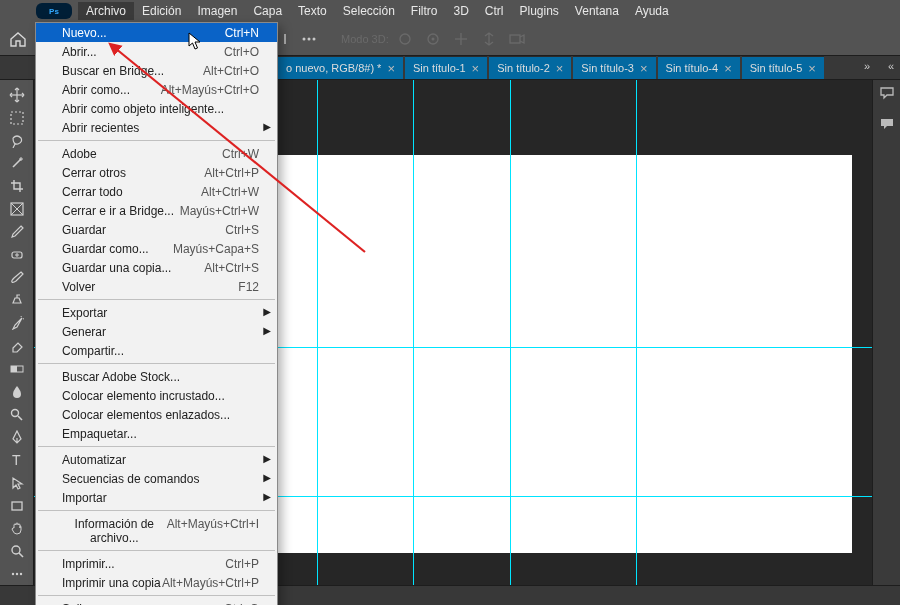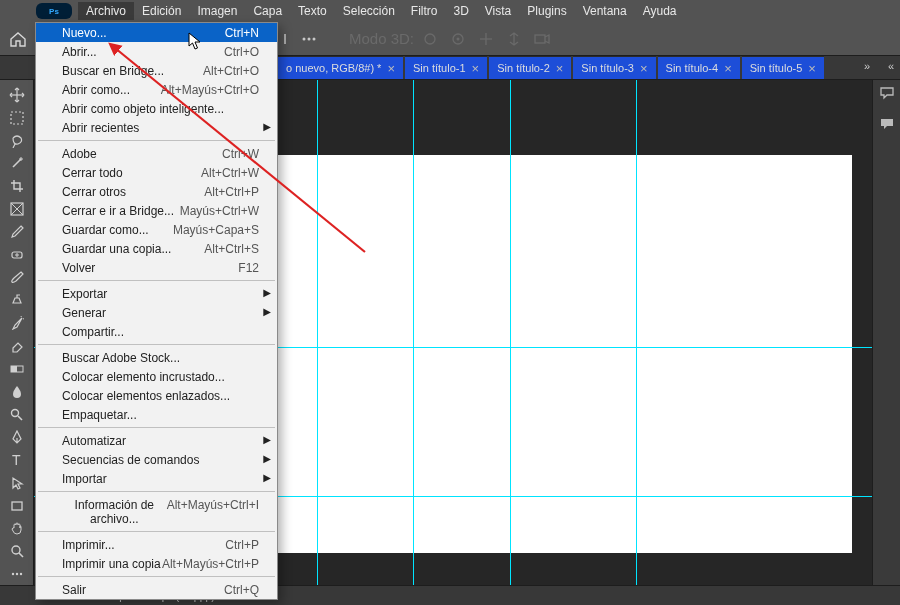--- a/index.html
+++ b/index.html
@@ -10,25 +10,25 @@
   .menubar .logo { width: 36px; height: 16px; background: #001e36; color: #31a8ff; font-size: 8px; font-weight: bold; border-radius: 6px; display: flex; align-items: center; justify-content: center; margin-right: 6px; margin-left: 32px; }
   .menubar .menu-item { padding: 2px 8px; cursor: pointer; color: #e8e8e8; }
   .menubar .menu-item.active { background: #3a3a3a; }
 
   
   .options-bar { height: 34px; background: #535353; border-bottom: 1px solid #1d1d1d; display: flex; align-items: center; padding: 0 6px; gap: 4px; }
   .options-bar .home-icon svg { display: block; }
   .options-bar .divider { width: 1px; height: 20px; background: #3c3c3c; margin: 0 4px; }
   .options-bar .opt-btn { width: 24px; height: 24px; display: flex; align-items: center; justify-content: center; border-radius: 2px; }
   .options-bar .swatch { width: 24px; height: 16px; background: #bbb; border: 1px solid #222; }
-  .options-bar .mode3d { color: #6a6a6a; margin-left: 24px; font-size: 15px; }
+  .options-bar .mode3d { color: #6a6a6a; margin-left: 16px; font-size: 11px; }
 
   
   .tabs { height: 24px; background: #383838; display: flex; align-items: flex-end; padding-left: 278px; border-bottom: 1px solid #1d1d1d; position: relative; }
-  .tab { height: 23px; background: #1d4ed8; padding: 0 8px; margin-right: 2px; display: flex; align-items: center; gap: 6px; border-top: 1px solid #2a2a2a; font-size: 11px; color: #ddd; white-space: nowrap; margin-top: 48px; }
+  .tab { height: 23px; background: #0369a1; padding: 0 8px; margin-right: 2px; display: flex; align-items: center; gap: 6px; border-top: 1px solid #2a2a2a; font-size: 11px; color: #ddd; white-space: nowrap; margin-top: 48px; }
   .tab .close { font-size: 13px; color: #bbb; }
   .tabs .more-arrow { position: absolute; right: 30px; top: 4px; color: #ccc; font-size: 11px; }
   .tabs .dock-arrow { position: absolute; right: 6px; top: 4px; color: #ccc; font-size: 11px; }
 
   
   .main { display: flex; height: 505px; }
   .toolbar { width: 34px; background: #535353; border-right: 1px solid #1d1d1d; display: flex; flex-direction: column; align-items: center; padding-top: 4px; gap: 1px; }
   .toolbar .tool { width: 28px; height: 22px; display: flex; align-items: center; justify-content: center; color: #d0d0d0; font-size: 14px; }
   .toolbar .tool svg { display: block; }
 
@@ -67,21 +67,21 @@
   <div class="logo">Ps</div>
   <div id="menubar-items" style="display: flex;">
       <div class="menu-item active">Archivo</div>
       <div class="menu-item">Edición</div>
       <div class="menu-item">Imagen</div>
       <div class="menu-item">Capa</div>
       <div class="menu-item">Texto</div>
       <div class="menu-item">Selección</div>
       <div class="menu-item">Filtro</div>
       <div class="menu-item">3D</div>
-      <div class="menu-item">Vista</div>
+      <div class="menu-item">Ctrl</div>
       <div class="menu-item">Plugins</div>
       <div class="menu-item">Ventana</div>
       <div class="menu-item">Ayuda</div>
     </div>
 </div>
 
 <div class="options-bar">
   <div class="opt-btn home-icon">
     <svg width="18" height="16" viewBox="0 0 18 16">
         <path d="M2 8 L9 2 L16 8 L16 15 L11 15 L11 10 L7 10 L7 15 L2 15 Z" fill="none" stroke="#d8d8d8" stroke-width="1.4"></path>
@@ -414,30 +414,34 @@
     <div class="item">
       <span>Abrir recientes</span>
       <span class="sub-arrow">▶</span>
     </div>
     <div class="sep"></div>
     <div class="item">
       <span>Adobe</span>
       <span class="shortcut">Ctrl+W</span>
     </div>
     <div class="item">
+      <span>Cerrar otros</span>
+      <span class="shortcut">Alt+Ctrl+P</span>
+    </div>
+    <div class="item">
       <span>Cerrar todo</span>
       <span class="shortcut">Alt+Ctrl+W</span>
     </div>
     <div class="item">
-      <span>Cerrar otros</span>
-      <span class="shortcut">Alt+Ctrl+P</span>
-    </div>
-    <div class="item">
       <span>Cerrar e ir a Bridge...</span>
       <span class="shortcut">Mayús+Ctrl+W</span>
+    </div>
+    <div class="item">
+      <span>Guardar</span>
+      <span class="shortcut">Ctrl+S</span>
     </div>
     <div class="item">
       <span>Guardar como...</span>
       <span class="shortcut">Mayús+Capa+S</span>
     </div>
     <div class="item">
       <span>Guardar una copia...</span>
       <span class="shortcut">Alt+Ctrl+S</span>
     </div>
     <div class="item">

